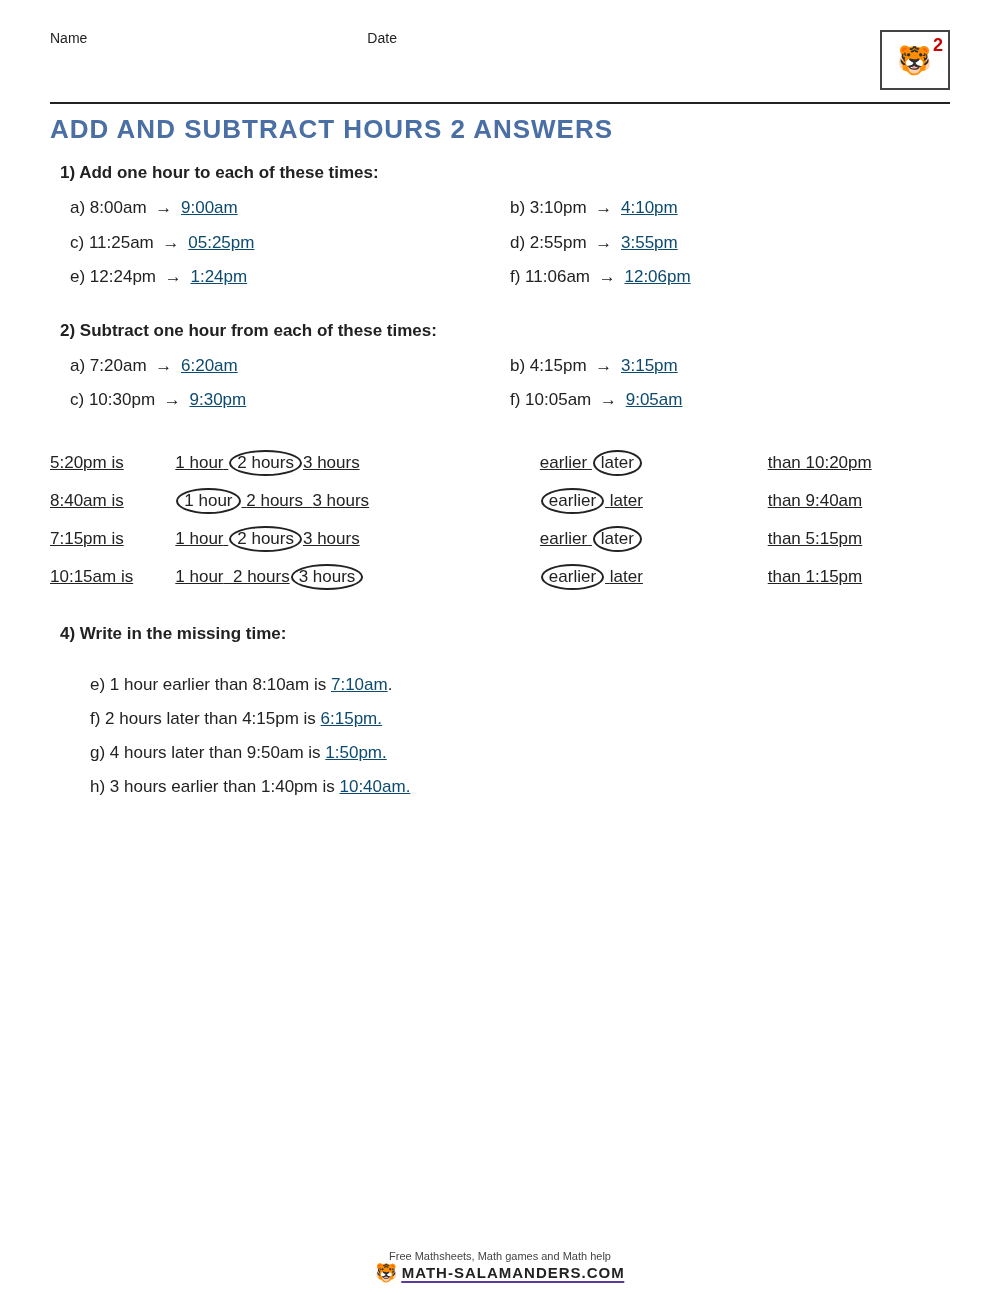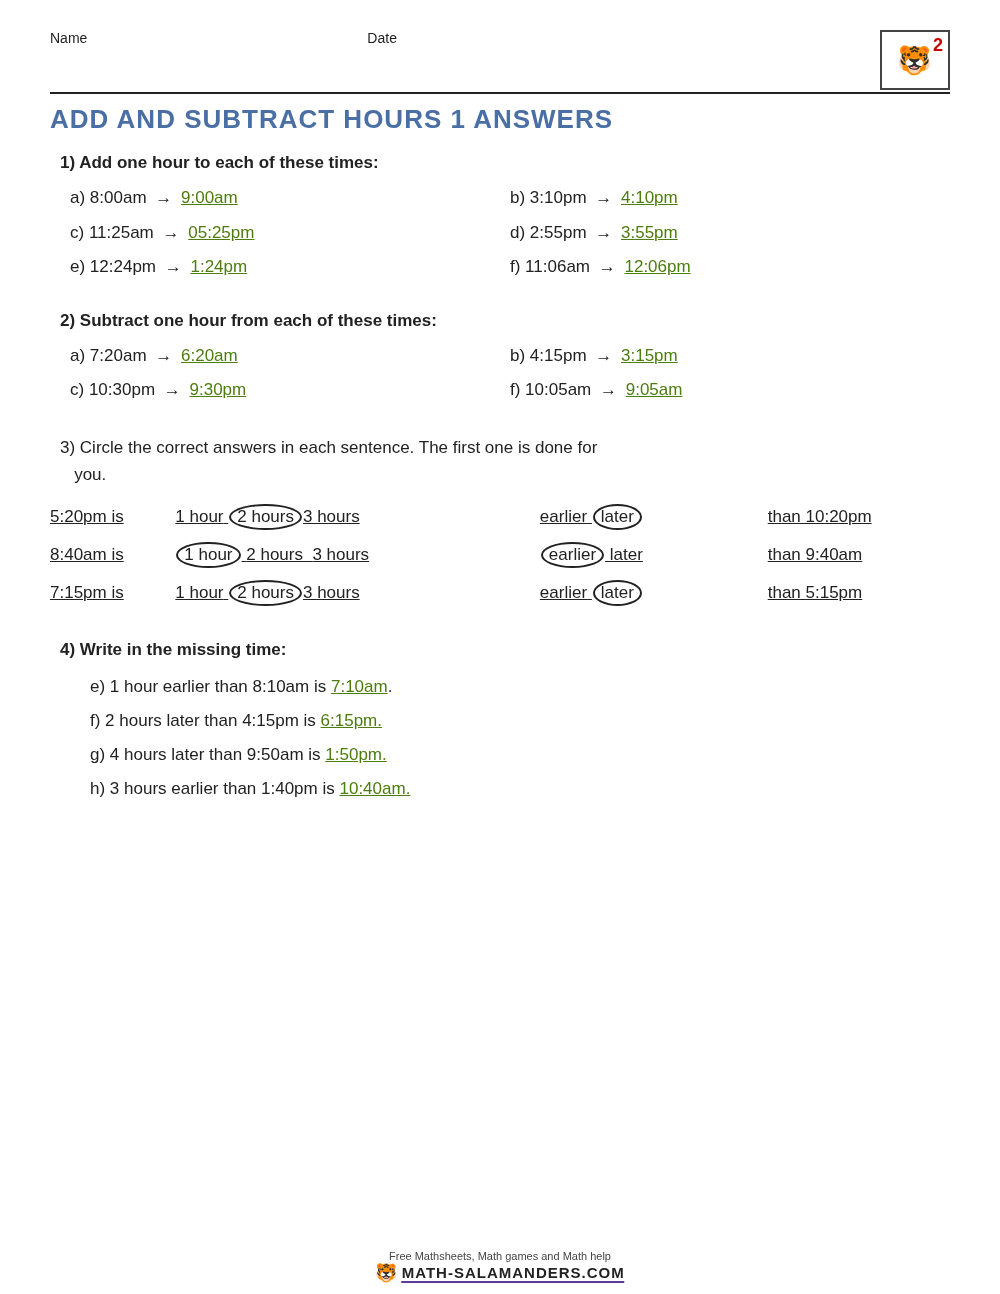--- a/index.html
+++ b/index.html
@@ -11,21 +11,21 @@
       width: 1000px;
       min-height: 1294px;
       padding: 30px 50px 30px 50px;
       position: relative;
     }
     .top-bar {
       display: flex;
       justify-content: space-between;
       align-items: flex-start;
       border-bottom: 2px solid #222;
-      padding-bottom: 2px;
+      padding-bottom: 12px;
       margin-bottom: 10px;
     }
     .name-date {
       display: flex;
       gap: 280px;
       font-size: 14px;
       color: #222;
     }
     .logo-box {
       width: 70px;
@@ -62,21 +62,21 @@
     .section {
       margin-bottom: 28px;
     }
     .section-heading {
       font-size: 17px;
       margin-bottom: 10px;
       margin-left: 10px;
       font-weight: bold;
     }
     .answer-red {
-      color: #4d7c0f;
+      color: #0c4a6e;
       text-decoration: underline;
     }
     .time-grid {
       display: grid;
       grid-template-columns: 1fr 1fr;
       gap: 4px 0;
       margin-left: 20px;
     }
     .time-row {
       font-size: 17px;
@@ -118,21 +118,21 @@
       width: 160px;
     }
     .circled {
       display: inline-block;
       border: 2px solid #222;
       border-radius: 50%;
       padding: 1px 6px;
       margin: 0 1px;
     }
     .section4 {
-      margin-top: 10px;
+      margin-top: 24px;
       margin-left: 20px;
     }
     .section4 .s4-item {
       font-size: 17px;
       line-height: 2;
       margin-left: 20px;
     }
     .footer {
       position: absolute;
       bottom: 10px;
@@ -165,21 +165,21 @@
   <div class="name-date">
     <span>Name</span>
     <span>Date</span>
   </div>
   <div class="logo-box">
     <span class="num2">2</span>
     <span class="logo-icon">🐯</span>
   </div>
 </div>
 
-<div class="page-title">ADD AND SUBTRACT HOURS 1 ANSWERS</div>
+<div class="page-title">ADD AND SUBTRACT HOURS 2 ANSWERS</div>
 
 <div class="section">
   <div class="section-heading">1) Add one hour to each of these times:</div>
   <div class="time-grid">
     <div class="time-row">
       a) 8:00am <span class="arrow">→</span> <span class="answer-red">9:00am</span>
     </div>
     <div class="time-row">
       b) 3:10pm <span class="arrow">→</span> <span class="answer-red">4:10pm</span>
     </div>
@@ -210,24 +210,20 @@
     <div class="time-row">
       c) 10:30pm <span class="arrow">→</span> <span class="answer-red">9:30pm</span>
     </div>
     <div class="time-row">
       f) 10:05am <span class="arrow">→</span> <span class="answer-red">9:05am</span>
     </div>
   </div>
 </div>
 
 <div class="section">
-  <div class="section3-heading">
-    3) Circle the correct answers in each sentence. The first one is done for<br>
-    &nbsp;&nbsp;&nbsp;you.
-  </div>
   <table class="circle-table">
     <tbody>
 
       <tr>
         <td class="time-col">5:20pm is</td>
         <td class="options-col">
           <span>1 hour</span>
           <span class="circled">2 hours</span><span>3 hours</span>
         </td>
         <td class="rel-col">
@@ -257,20 +253,32 @@
           <span>1 hour</span>
           <span class="circled">2 hours</span><span>3 hours</span>
         </td>
         <td class="rel-col">
           <span>earlier</span>
           <span class="circled"> later</span>
         </td>
         <td class="result-col">than 5:15pm</td>
       </tr>
 
+      <tr>
+        <td class="time-col">10:15am is</td>
+        <td class="options-col">
+          <span>1 hour</span>&nbsp;
+          <span>2 hours</span><span class="circled">3 hours</span>
+        </td>
+        <td class="rel-col">
+          <span class="circled">earlier</span>
+          <span> later</span>
+        </td>
+        <td class="result-col">than 1:15pm</td>
+      </tr>
     </tbody>
   </table>
 </div>
 
 <div class="section section4-wrap">
   <div class="section-heading">4) Write in the missing time:</div>
   <div class="section4">
     <div class="s4-item">
       e) 1 hour earlier than 8:10am is <span class="answer-red">7:10am</span>.
     </div>

